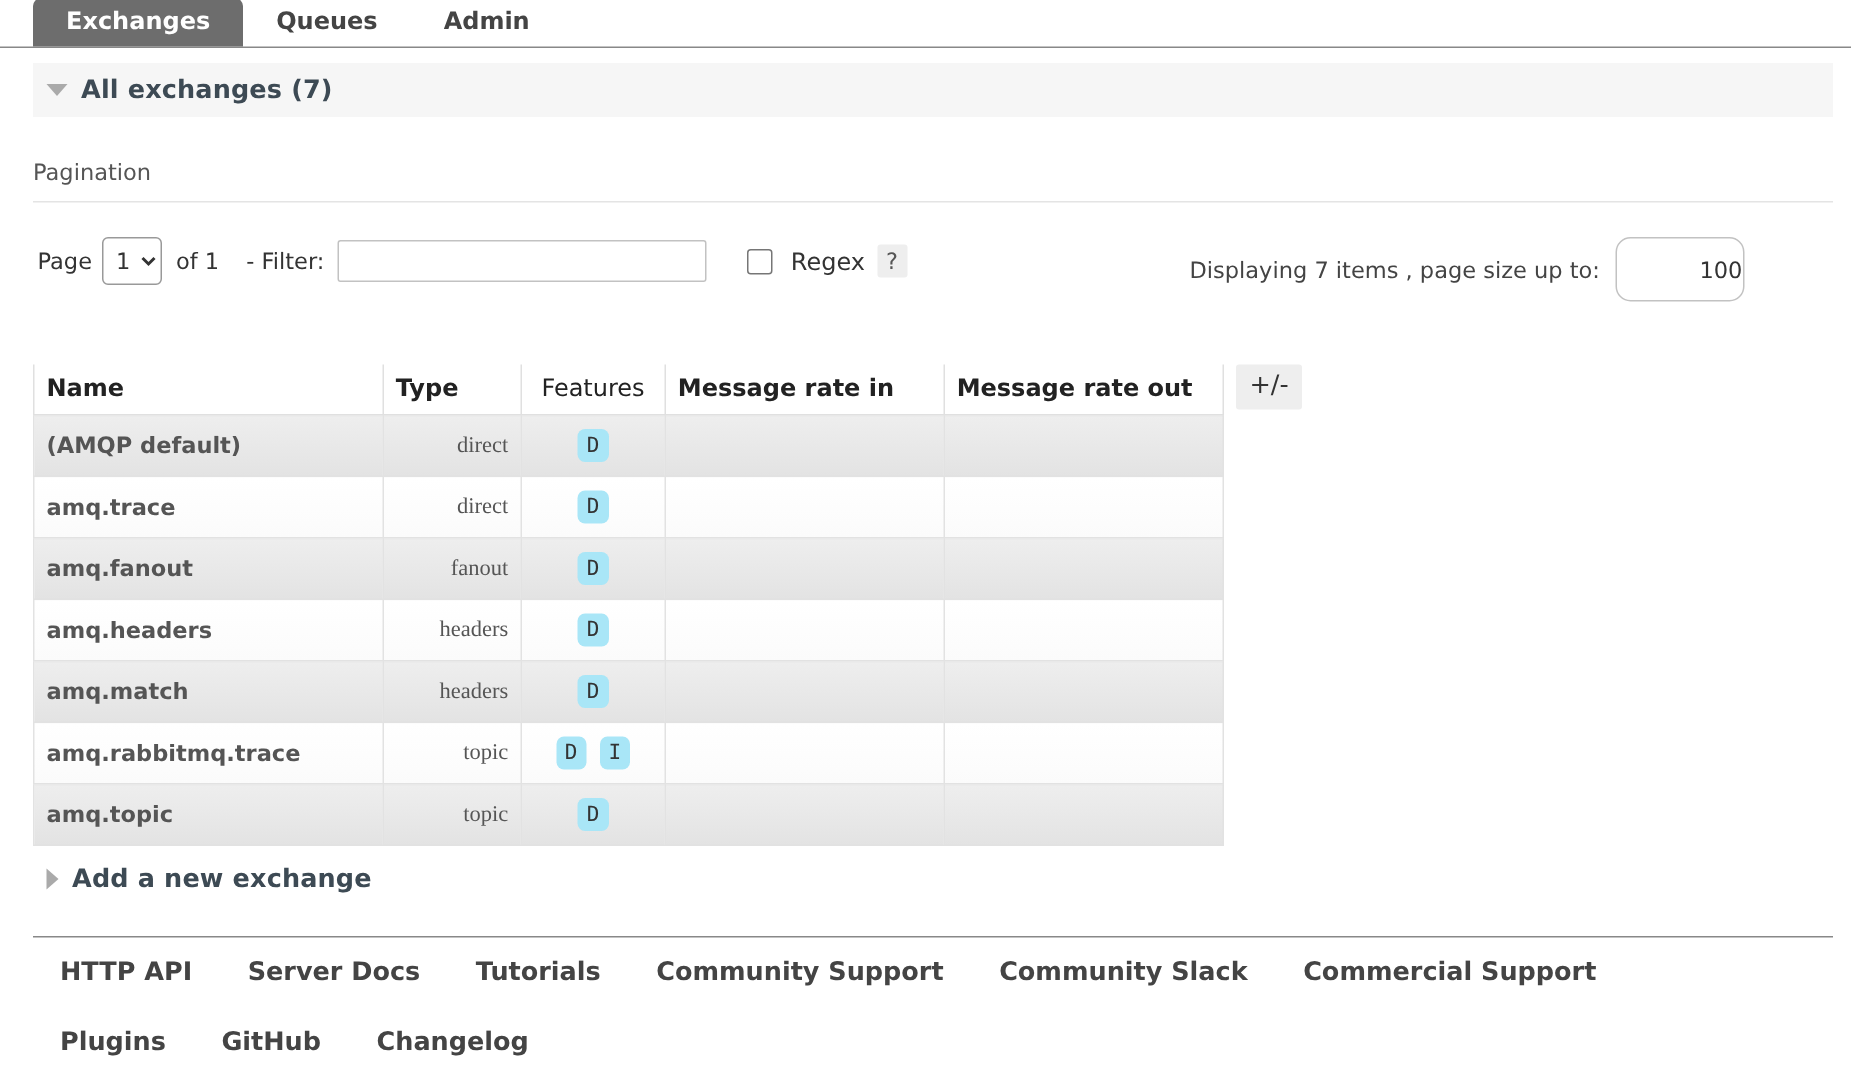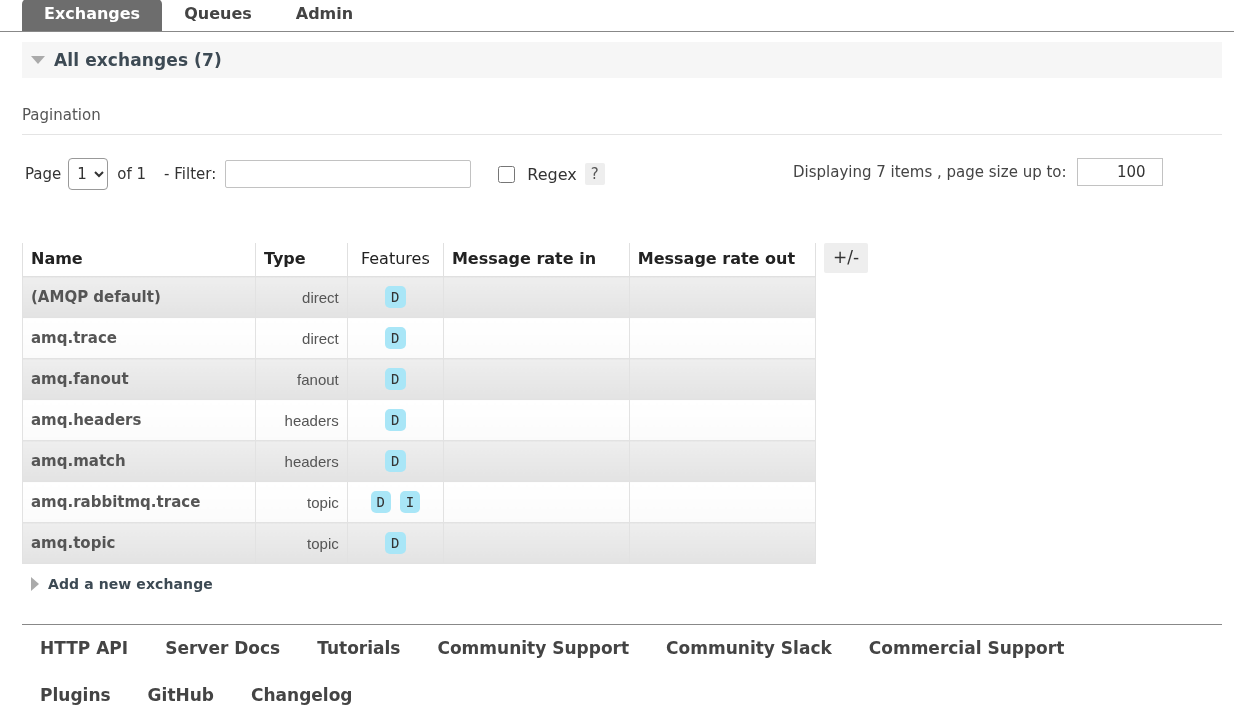--- a/index.html
+++ b/index.html
@@ -184,27 +184,27 @@
     top: 158px;
     left: 793px;
     display: flex;
     align-items: center;
     font-size: 15px;
     color: #444444;
   }
   input.pagesize-input {
     margin-left: 10px;
     width: 86px;
-    height: 28px;
+    height: 43px;
     border: 1px solid #c2c2c2;
-    border-radius: 0;
+    border-radius: 10px;
     font-family: "DejaVu Sans", "Liberation Sans", sans-serif;
     font-size: 15px;
     text-align: right;
-    padding: 0 16px;
+    padding: 0 0;
     box-sizing: border-box;
     background: #fff;
     color: #333;
   }
 
   
   .table-wrap {
     position: absolute;
     top: 243px;
     left: 22px;
@@ -249,21 +249,21 @@
   }
   td.name {
     font-weight: bold;
     color: #333333;
     width: 218px;
   }
   td.type {
     text-align: right;
     width: 86px;
     color: #666666;
-    font-family: Liberation Sans, sans-serif;
+    font-family: Liberation Serif, serif;
     font-size: 14px;
   }
   td.features {
     text-align: center;
     width: 90px;
     padding: 5px 8px;
   }
   td.rate {
     width: 174px;
   }
@@ -295,21 +295,21 @@
 
   
   .addsection {
     position: absolute;
     top: 576px;
     left: 22px;
     display: flex;
     align-items: center;
     cursor: pointer;
   }
-  .addsection .section-title { font-size: 14px; }
+  .addsection .section-title { font-size: 17px; }
 
   
   .footer-hr {
     position: absolute;
     top: 624px;
     left: 22px;
     width: 1200px;
     height: 1px;
     background: #888888;
   }

